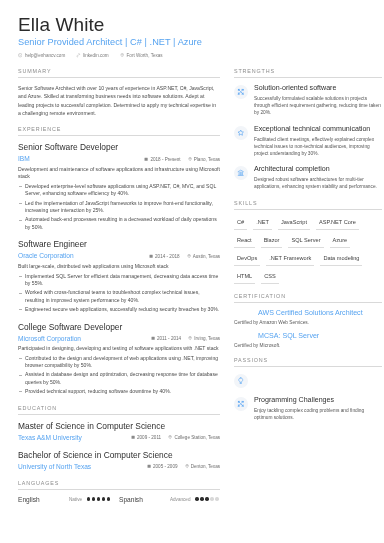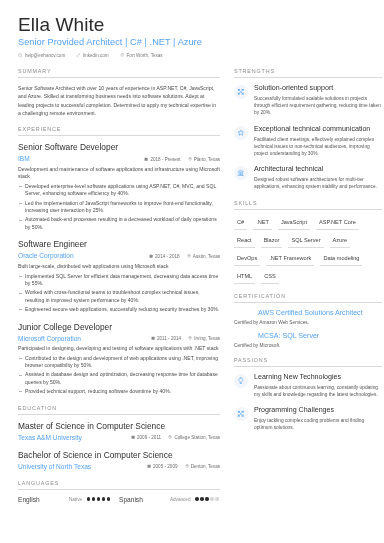--- a/index.html
+++ b/index.html
@@ -206,21 +206,21 @@
           </div>
           <div class="entry-lead">Built large-scale, distributed web applications using Microsoft stack</div>
           <ul class="bullets">
             <li>Implemented SQL Server for efficient data management, decreasing data access time by 55%.</li>
             <li>Worked with cross-functional teams to troubleshoot complex technical issues, resulting in improved system performance by 40%.</li>
             <li>Engineered secure web applications, successfully reducing security breaches by 30%.</li>
           </ul>
         </div>
 
         <div class="entry">
-          <div class="entry-title">Junior College Developer</div>
+          <div class="entry-title">College Software Developer</div>
           <div class="entry-meta">
             <div class="entry-org">Microsoft Corporation</div>
             <div class="meta-bits">
               <span class="meta-bit">
                 <span class="ico">
                   <svg viewBox="0 0 16 16" fill="currentColor">
                       <rect x="2" y="3" width="12" height="11" rx="1"></rect>
                     </svg>
                 </span>
                 <span>2011 - 2014</span>
@@ -339,21 +339,21 @@
         <div class="sec-rule"></div>
 
         <div class="ritem">
           <span class="ritem-ico">
             <svg viewBox="0 0 16 16" fill="none" stroke="currentColor" stroke-width="1.5" stroke-linecap="round">
               <path d="M3 3l4.2 4.2M13 3L8.8 7.2M3 13l4.2-4.2M13 13L8.8 8.8"></path>
               <path d="M3 3v2.6M3 3h2.6M13 3v2.6M13 3h-2.6M3 13v-2.6M3 13h2.6M13 13v-2.6M13 13h-2.6"></path>
             </svg>
           </span>
           <div class="ritem-body">
-            <div class="ritem-title">Solution-oriented support</div>
+            <div class="ritem-title">Solution-oriented software</div>
             <div class="ritem-desc">Successfully formulated scalable solutions in projects through efficient requirement gathering, reducing time taken by 20%.</div>
           </div>
         </div>
 
         <div class="ritem">
           <span class="ritem-ico">
             <svg viewBox="0 0 16 16" fill="none" stroke="currentColor" stroke-width="1.4" stroke-linejoin="round">
               <path d="M8 2.2l1.8 3.7 4 .6-2.9 2.8.7 4L8 11.4l-3.6 1.9.7-4L2.2 6.5l4-.6z"></path>
             </svg>
           </span>
@@ -365,21 +365,21 @@
 
         <div class="ritem">
           <span class="ritem-ico">
             <svg viewBox="0 0 16 16" fill="none" stroke="currentColor" stroke-width="1.3" stroke-linecap="round">
               <path d="M2.2 5.8L8 2.4l5.8 3.4"></path>
                 <path d="M2.6 13.6h10.8"></path>
               <path d="M4.4 6.6v6M7 6.6v6M9 6.6v6M11.6 6.6v6"></path>
             </svg>
           </span>
           <div class="ritem-body">
-            <div class="ritem-title">Architectural technical</div>
+            <div class="ritem-title">Architectural completion</div>
             <div class="ritem-desc">Designed robust software architectures for multi-tier applications, enhancing system stability and performance.</div>
           </div>
         </div>
       </div>
 
       <div class="sec">
         <div class="sec-title">SKILLS</div>
         <div class="sec-rule"></div>
         <div class="skills">
           <span class="skill">C#</span>
@@ -415,24 +415,20 @@
         <div class="sec-title">PASSIONS</div>
         <div class="sec-rule"></div>
 
         <div class="ritem">
           <span class="ritem-ico">
             <svg viewBox="0 0 16 16" fill="none" stroke="currentColor" stroke-width="1.3" stroke-linecap="round">
               <path d="M8 1.8a4.2 4.2 0 00-2.5 7.6c.5.4.8 1 .8 1.6v.4h3.4v-.4c0-.6.3-1.2.8-1.6A4.2 4.2 0 008 1.8z"></path>
               <path d="M6.5 13.2h3M7 14.6h2"></path>
             </svg>
           </span>
-          <div class="ritem-body">
-            <div class="ritem-title">Learning New Technologies</div>
-            <div class="ritem-desc">Passionate about continuous learning, constantly updating my skills and knowledge regarding the latest technologies.</div>
-          </div>
         </div>
 
         <div class="ritem">
           <span class="ritem-ico">
             <svg viewBox="0 0 16 16" fill="none" stroke="currentColor" stroke-width="1.5" stroke-linecap="round">
               <path d="M3 3l4.2 4.2M13 3L8.8 7.2M3 13l4.2-4.2M13 13L8.8 8.8"></path>
               <path d="M3 3v2.6M3 3h2.6M13 3v2.6M13 3h-2.6M3 13v-2.6M3 13h2.6M13 13v-2.6M13 13h-2.6"></path>
             </svg>
           </span>
           <div class="ritem-body">

